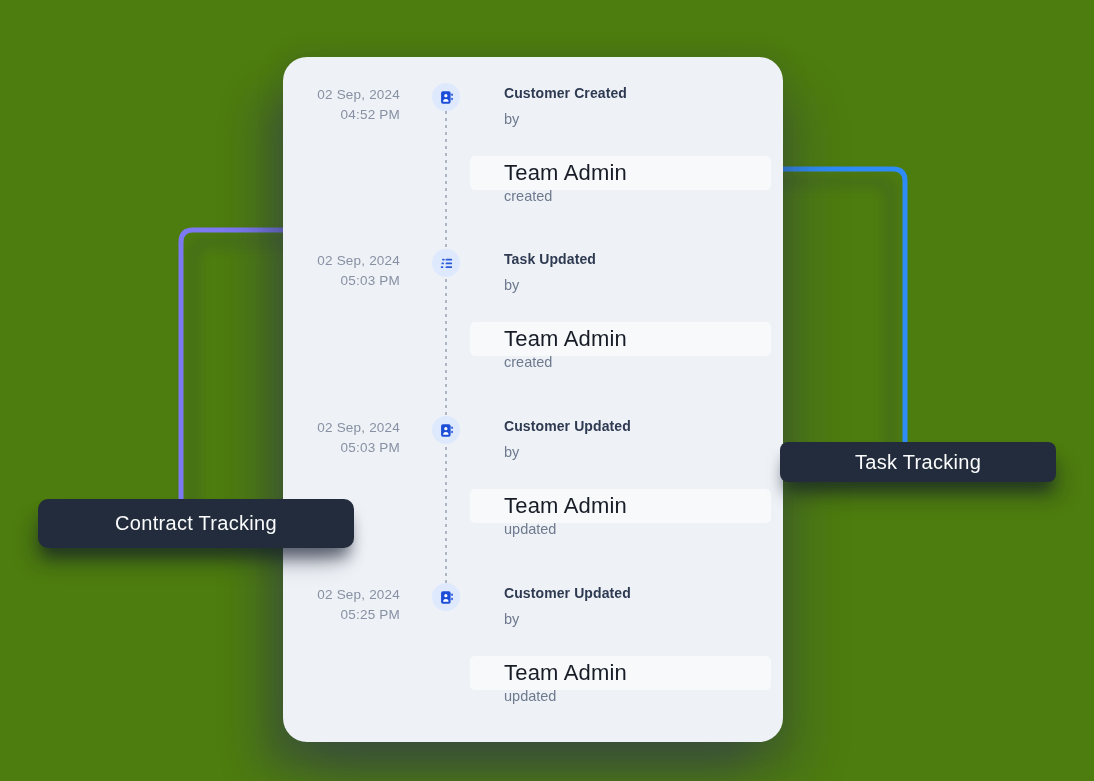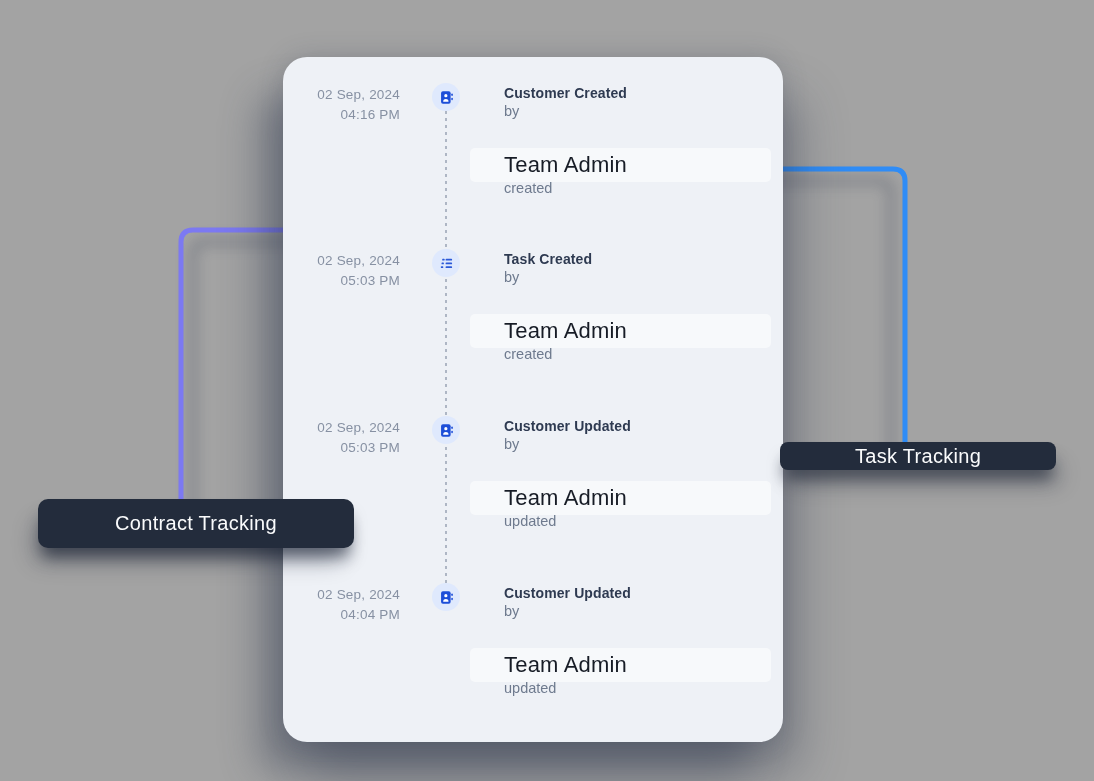--- a/index.html
+++ b/index.html
@@ -2,21 +2,21 @@
 <html><head>
 <meta charset="utf-8">
 <style>
   * { margin:0; padding:0; box-sizing:border-box; }
   html,body { background:#ffffff; }
   body { font-family:"Liberation Sans", sans-serif; }
 
   .stage{
     position:relative;
     width:1094px; height:781px;
-    background:#a3a3a3;
+    background:#4d7c0f;
     overflow:hidden;
   }
 
   
   .connectors{
     position:absolute; left:0; top:0; width:1094px; height:781px;
     z-index:1; pointer-events:none;
   }
   .line-purple{ filter:drop-shadow(12px 12px 7px rgba(35,45,70,0.40)); }
   .line-blue  { filter:drop-shadow(-14px 12px 7px rgba(35,45,70,0.40)); }
@@ -53,21 +53,21 @@
     background:#dfe9fd;
     display:flex; align-items:center; justify-content:center;
   }
   .node svg{ display:block; }
 
   .content{ position:absolute; left:221px; top:0; right:22px; }
   .title{
     font-size:14px; line-height:18px; font-weight:700;
     color:#2e3a51; letter-spacing:0.1px;
   }
-  .by{ margin-top:0; font-size:14.5px; line-height:18px; color:#6e7a8e; }
+  .by{ margin-top:8px; font-size:14.5px; line-height:18px; color:#6e7a8e; }
   .actor{
     position:relative; z-index:0; margin-top:31px;
     font-size:22px; line-height:28px; color:#171c26; letter-spacing:0.2px;
   }
   .actor::before{
     content:""; position:absolute; z-index:-1;
     left:-34px; right:-10px; top:-3px; bottom:-3px;
     background:rgba(255,255,255,0.55); border-radius:5px;
   }
   .action{ font-size:14.5px; line-height:18px; color:#6e7a8e; }
@@ -77,41 +77,41 @@
     position:absolute; z-index:3;
     background:#232c3c; color:#fafbfc;
     display:flex; align-items:center; justify-content:center;
     font-size:20px; letter-spacing:0.3px;
   }
   .callout.contract{
     left:38px; top:499px; width:316px; height:49px; border-radius:10px;
     box-shadow:0 13px 15px -4px rgba(15,23,42,0.55), -8px 18px 24px -6px rgba(15,23,42,0.32);
   }
   .callout.task{
-    left:780px; top:442px; width:276px; height:28px; border-radius:8px;
+    left:780px; top:442px; width:276px; height:40px; border-radius:8px;
     box-shadow:0 13px 15px -4px rgba(15,23,42,0.55), 8px 18px 24px -6px rgba(15,23,42,0.32);
   }
 </style>
 </head>
 <body>
 
 <div class="stage">
 
   <svg class="connectors" viewBox="0 0 1094 781">
     <path class="line-purple" d="M 310 230 L 193 230 Q 181 230 181 242 L 181 502" fill="none" stroke-width="5" stroke-linecap="butt" stroke="#7c79f2"></path>
     <path class="line-blue" d="M 760 169 L 893 169 Q 905 169 905 181 L 905 445" fill="none" stroke-width="5" stroke-linecap="butt" stroke="#2f8cf6"></path>
   </svg>
 
   <div class="card">
     <div class="rail"></div>
 
     <div class="entry e0">
       <div class="when">
         <div>02 Sep, 2024</div>
-        <div>04:16 PM</div>
+        <div>04:52 PM</div>
       </div>
       <div class="node">
         <svg width="15" height="15" viewBox="0 0 16 16">
           <rect x="2.2" y="1.4" width="10.2" height="13.2" rx="2" fill="#1d4ed8"></rect>
           <circle cx="7.3" cy="6" r="1.7" fill="#ffffff"></circle>
           <path d="M4.5 12 c0-1.6 1.3-2.5 2.8-2.5 s2.8 0.9 2.8 2.5 v0.4 h-5.6 z" fill="#ffffff"></path>
           <rect x="13.1" y="3.8" width="1.6" height="2.6" rx="0.8" fill="#1d4ed8"></rect>
           <rect x="13.1" y="8.2" width="1.6" height="2.6" rx="0.8" fill="#1d4ed8"></rect>
         </svg>
       </div>
@@ -132,21 +132,21 @@
         <svg width="15" height="15" viewBox="0 0 16 16">
           <rect x="3.4" y="3.0" width="2.5" height="1.9" rx="0.5" fill="#2b59d8"></rect>
           <rect x="2.7" y="7.0" width="2.5" height="1.9" rx="0.5" fill="#2b59d8"></rect>
           <rect x="2.0" y="11.0" width="2.5" height="1.9" rx="0.5" fill="#2b59d8"></rect>
           <rect x="7.0" y="3.0" width="7.0" height="1.9" rx="0.9" fill="#2b59d8"></rect>
           <rect x="7.0" y="7.0" width="7.0" height="1.9" rx="0.9" fill="#2b59d8"></rect>
           <rect x="7.0" y="11.0" width="7.0" height="1.9" rx="0.9" fill="#2b59d8"></rect>
         </svg>
       </div>
       <div class="content">
-        <div class="title">Task Created</div>
+        <div class="title">Task Updated</div>
         <div class="by">by</div>
         <div class="actor">Team Admin</div>
         <div class="action">created</div>
       </div>
     </div>
 
     <div class="entry e2">
       <div class="when">
         <div>02 Sep, 2024</div>
         <div>05:03 PM</div>
@@ -164,21 +164,21 @@
         <div class="title">Customer Updated</div>
         <div class="by">by</div>
         <div class="actor">Team Admin</div>
         <div class="action">updated</div>
       </div>
     </div>
 
     <div class="entry e3">
       <div class="when">
         <div>02 Sep, 2024</div>
-        <div>04:04 PM</div>
+        <div>05:25 PM</div>
       </div>
       <div class="node">
         <svg width="15" height="15" viewBox="0 0 16 16">
           <rect x="2.2" y="1.4" width="10.2" height="13.2" rx="2" fill="#1d4ed8"></rect>
           <circle cx="7.3" cy="6" r="1.7" fill="#ffffff"></circle>
           <path d="M4.5 12 c0-1.6 1.3-2.5 2.8-2.5 s2.8 0.9 2.8 2.5 v0.4 h-5.6 z" fill="#ffffff"></path>
           <rect x="13.1" y="3.8" width="1.6" height="2.6" rx="0.8" fill="#1d4ed8"></rect>
           <rect x="13.1" y="8.2" width="1.6" height="2.6" rx="0.8" fill="#1d4ed8"></rect>
         </svg>
       </div>

